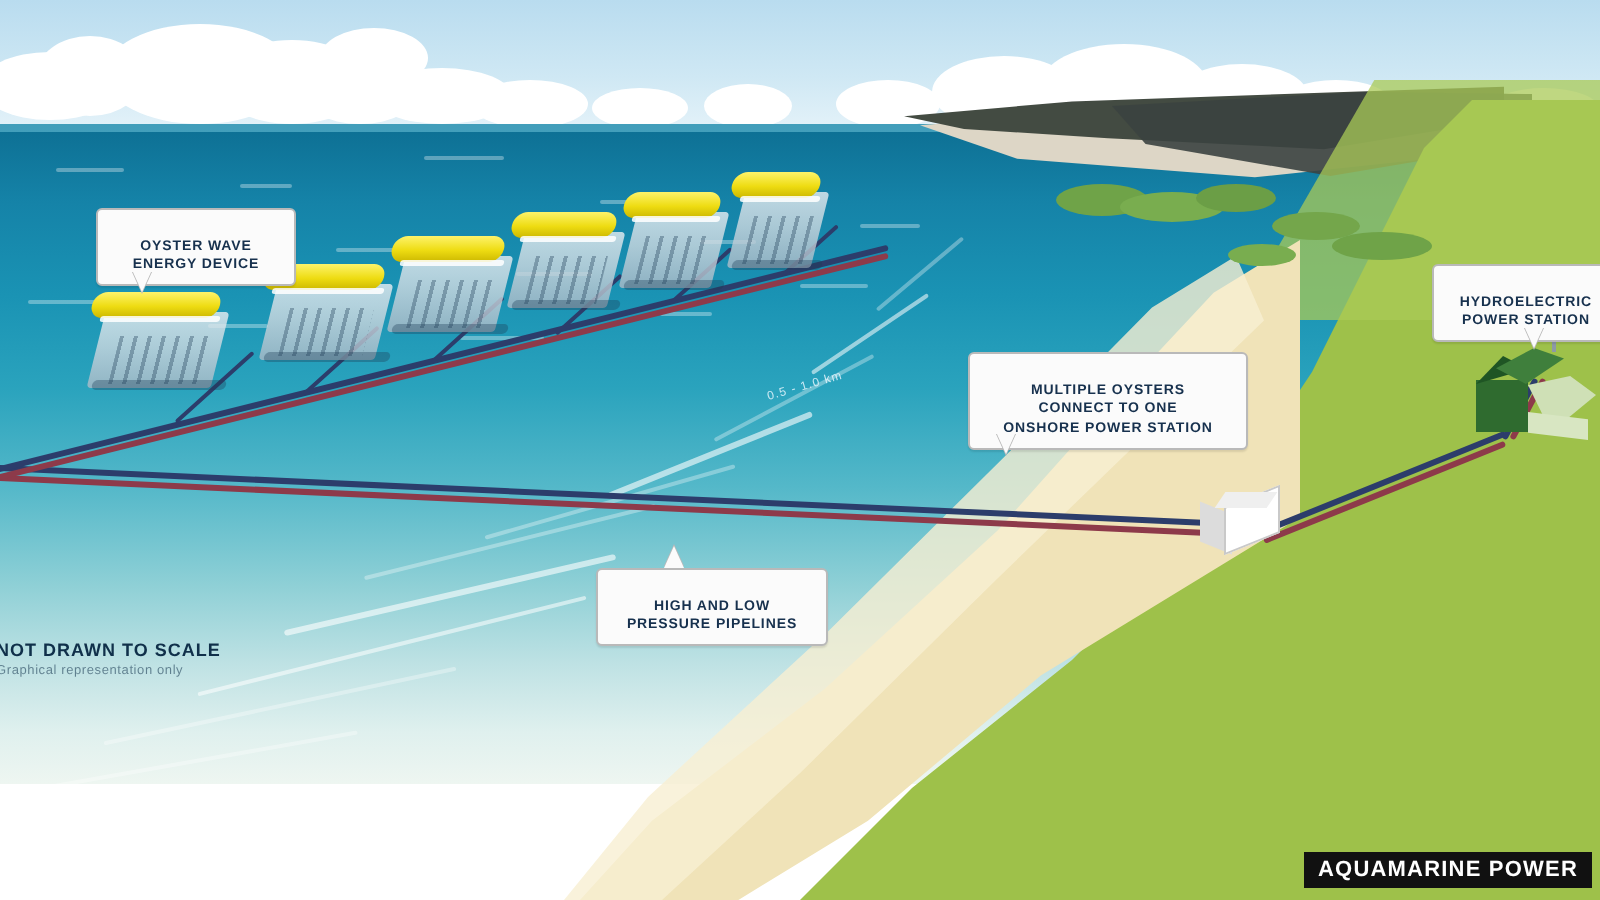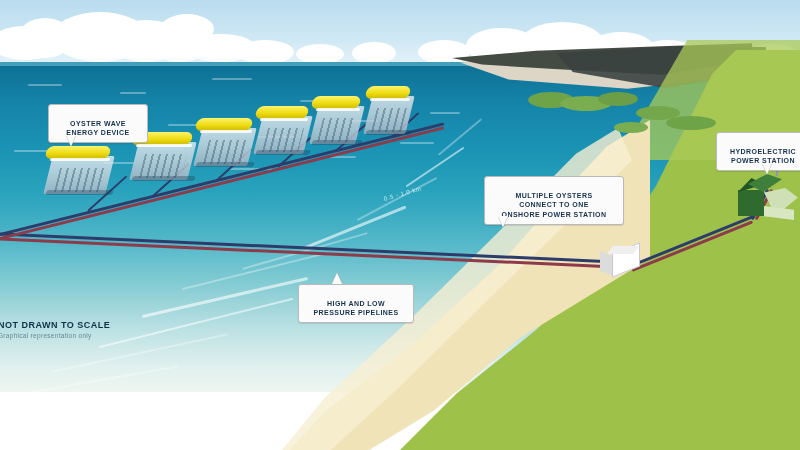--- a/index.html
+++ b/index.html
@@ -297,14 +297,15 @@
     <span>HYDROELECTRIC
 POWER STATION</span>
   </div>
   <div class="tail tail-down" style="left:762px;top:163px;"></div>
 
   <div class="disclaimer">
     <div class="dl1">NOT DRAWN TO SCALE</div>
     <div class="dl2">Graphical representation only</div>
   </div>
 
+  <div class="watermark">AQUAMARINE POWER</div>
 
 </div>
 
 </body></html>

